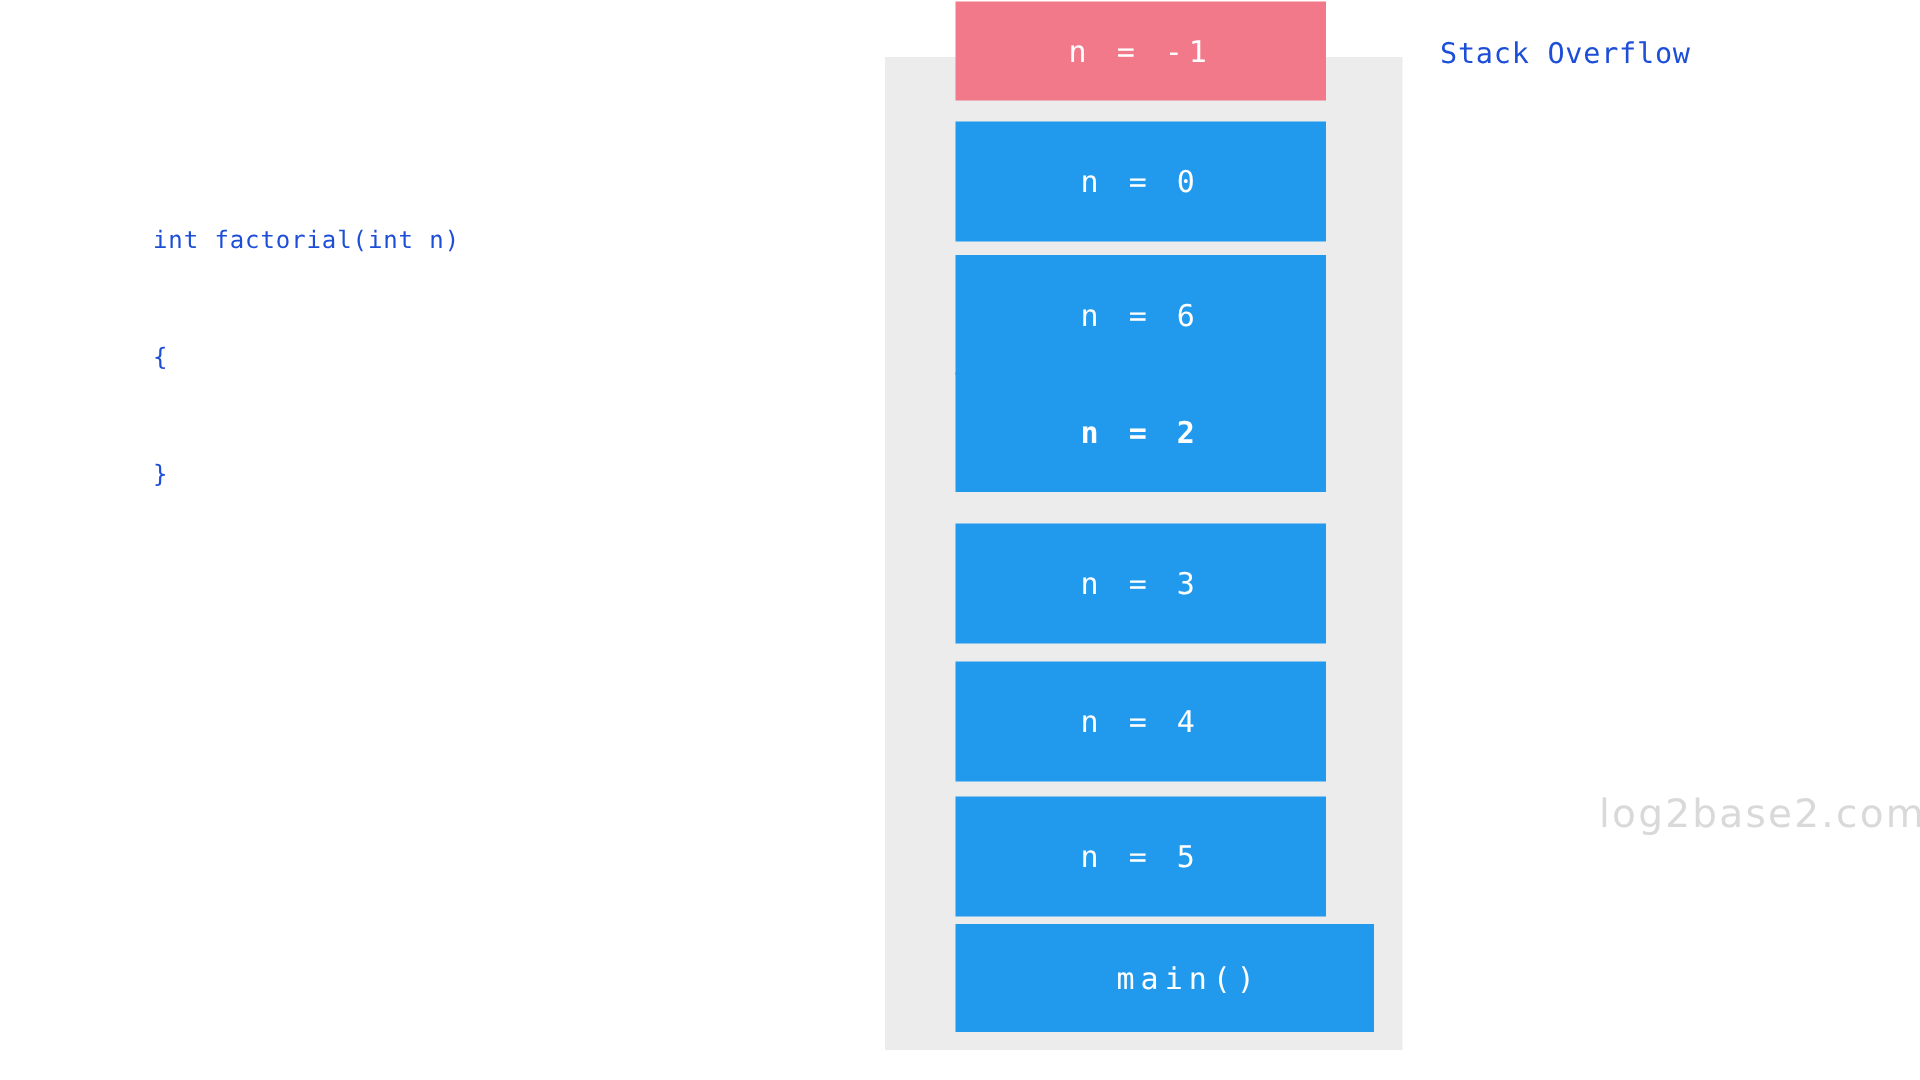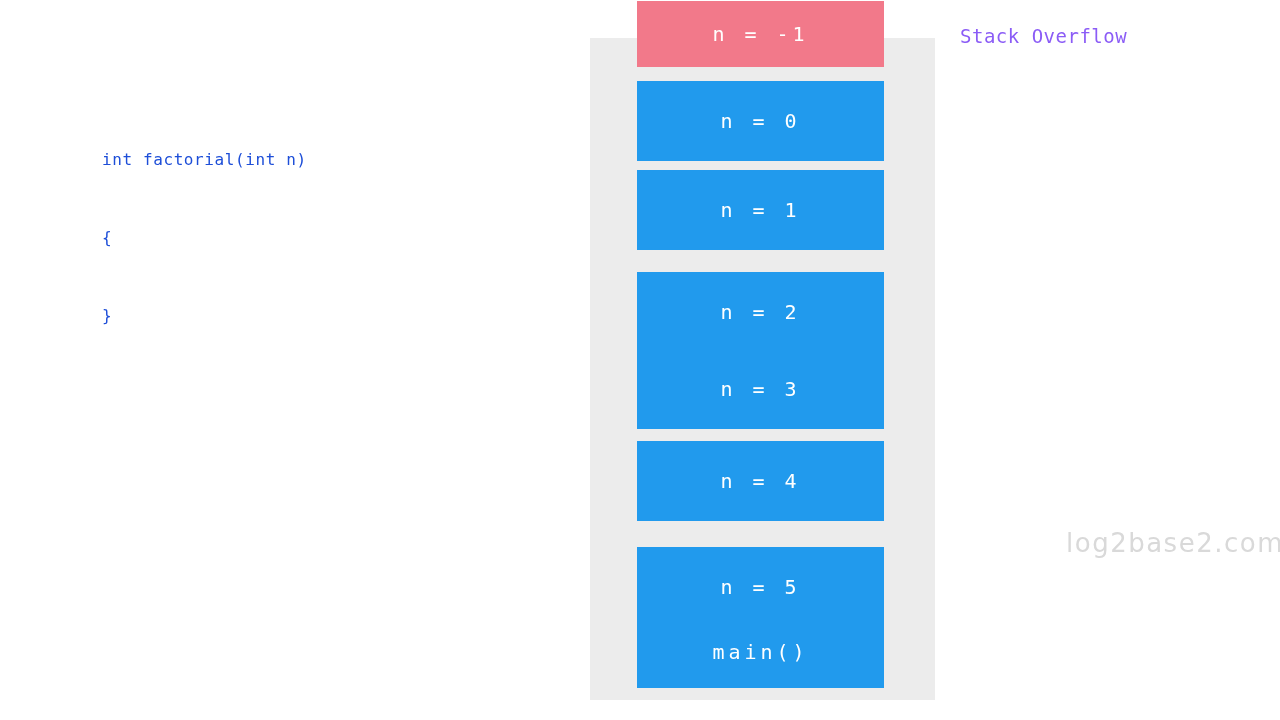--- a/index.html
+++ b/index.html
@@ -48,33 +48,33 @@
     align-items: center;
     justify-content: center;
   }
   .frame.overflow {
     background: var(--frame-red);
     height: 66px;
   }
   .ft0 { top: 1px; }
   .ft1 { top: 81px; }
   .ft2 { top: 170px; }
-  .ft3 { top: 272px; }
+  .ft3 { top: 248px; font-weight: bold; }
   .ft4 { top: 349px; }
   .ft5 { top: 441px; }
-  .ft6 { top: 531px; margin-top: 16px; }
-  .ft7 { top: 616px; height: 72px; }
+  .ft6 { top: 531px; }
+  .ft7 { top: 616px; height: 72px; padding-left: 32px; }
 
   
   .caption {
     position: absolute;
     left: 960px; top: 25px;
     font-size: 19px;
     letter-spacing: 0.5px;
-    color: #8b5cf6;
+    color: #1d4ed8;
   }
 
   
   .watermark {
     position: absolute;
     left: 1066px; top: 528px;
     font-family: "DejaVu Sans", "Liberation Sans", sans-serif;
     font-size: 26px;
     letter-spacing: 1.5px;
     color: var(--watermark-gray);
@@ -86,21 +86,21 @@
 <div class="code">
   <div class="code-line">int factorial(int n)</div>
   <div class="code-line">{</div>
   <div class="code-line">}</div>
 </div>
 
 <div class="stack-bg"></div>
 
 <div class="frame overflow ft0">n = -1</div>
 <div class="frame ft1">n = 0</div>
-<div class="frame ft2">n = 1</div>
+<div class="frame ft2">n = 6</div>
 <div class="frame ft3">n = 2</div>
 <div class="frame ft4">n = 3</div>
 <div class="frame ft5">n = 4</div>
 <div class="frame ft6">n = 5</div>
 <div class="frame ft7">main()</div>
 
 <div class="caption">Stack Overflow</div>
 
 <div class="watermark">log2base2.com</div>
 

